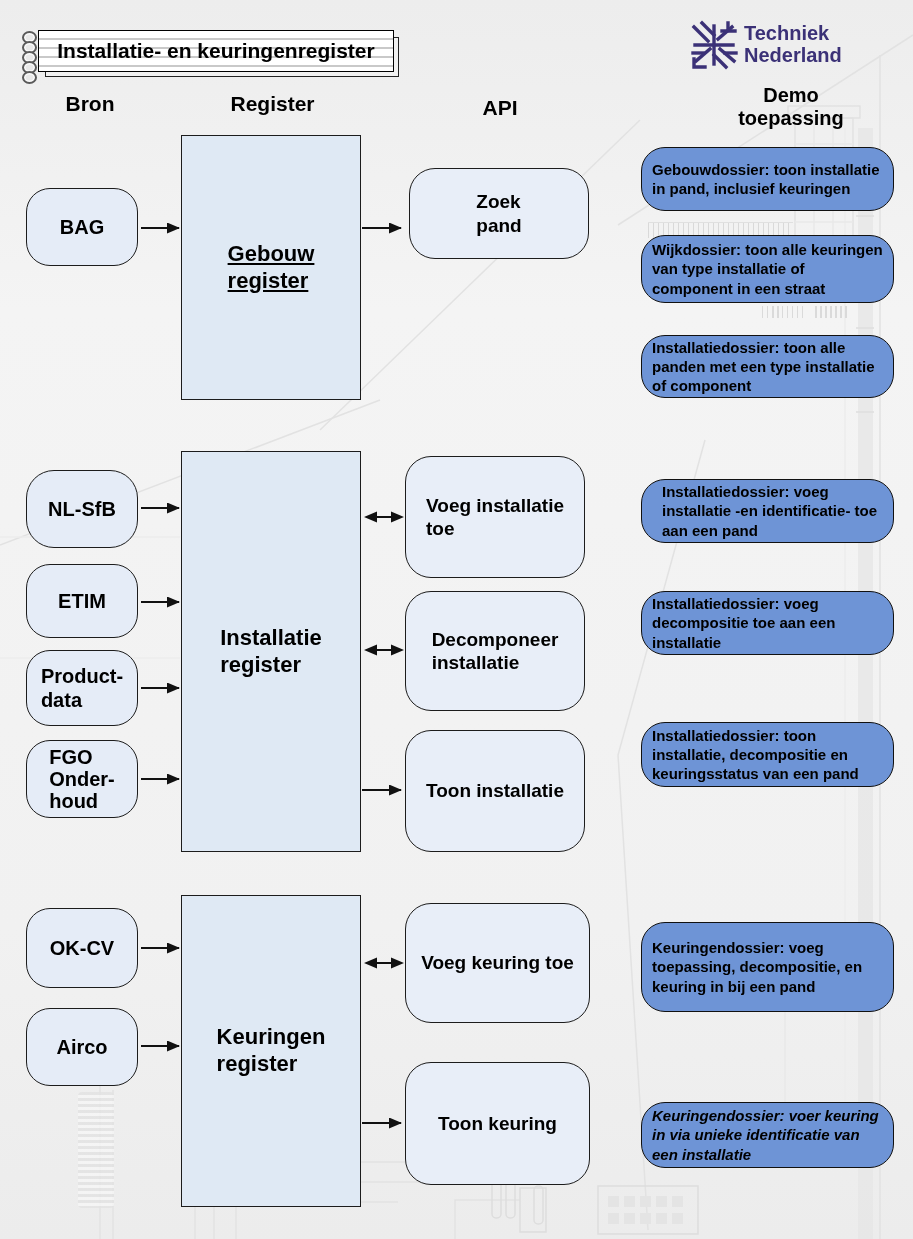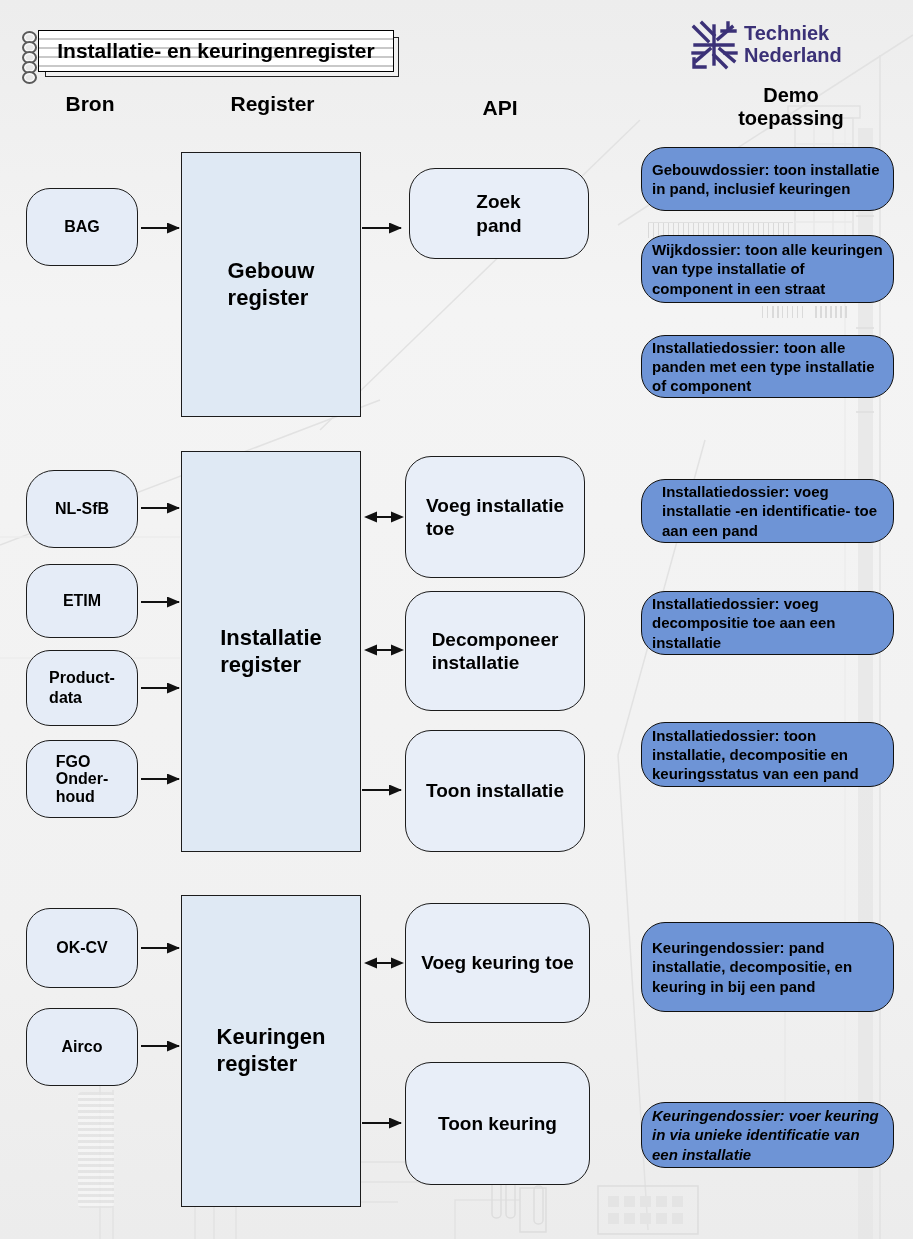--- a/index.html
+++ b/index.html
@@ -10,21 +10,21 @@
   }
   .wm { position:absolute; left:0; top:0; z-index:0; }
   .stripe { position:absolute; z-index:0; }
   svg.overlay { position:absolute; left:0; top:0; z-index:1; }
 
   .box {
     position:absolute; z-index:2; box-sizing:border-box;
     display:flex; align-items:center; justify-content:center;
     text-align:left; font-weight:bold; white-space:pre-line; line-height:1.22;
   }
-  .src  { background:#e5ecf7; border:1.4px solid #1c1c1c; border-radius:24px; font-size:16px; }
+  .src  { background:#e5ecf7; border:1.4px solid #1c1c1c; border-radius:24px; font-size:20px; }
   .reg  { background:#dfe9f4; border:1.4px solid #1c1c1c; font-size:22px; }
   .api  { background:#e8eef8; border:1.4px solid #1c1c1c; border-radius:26px; font-size:19px; }
   .demo { background:#6e94d6; border:1.5px solid #111111; border-radius:24px;
           font-size:15px; line-height:1.28; padding:4px 10px; white-space:normal; }
 
   .hdr { position:absolute; z-index:2; font-weight:bold; font-size:21px;
          text-align:center; white-space:pre-line; line-height:1.15; }
 
   .title-box {
     position:absolute; left:38px; top:30px; width:356px; height:42px; z-index:2;
@@ -188,21 +188,21 @@
   <div class="box src" style="left:26px; top:470px; width:112px; height:78px;border-radius:28px;">NL-SfB</div>
   <div class="box src" style="left:26px; top:564px; width:112px; height:74px;">ETIM</div>
   <div class="box src" style="left:26px; top:650px; width:112px; height:76px;">Product-
 data</div>
   <div class="box src" style="left:26px; top:740px; width:112px; height:78px; line-height:1.1;">FGO
 Onder-
 houd</div>
   <div class="box src" style="left:26px; top:908px; width:112px; height:80px;">OK-CV</div>
   <div class="box src" style="left:26px; top:1008px; width:112px; height:78px;">Airco</div>
 
-  <div class="box reg" style="left:181px; top:152px; width:180px; height:265px;">Gebouw
+  <div class="box reg" style="left:181px; top:135px; width:180px; height:265px;text-decoration:underline;">Gebouw
 register</div>
   <div class="box reg" style="left:181px; top:451px; width:180px; height:401px;">Installatie
 register</div>
   <div class="box reg" style="left:181px; top:895px; width:180px; height:312px;">Keuringen
 register</div>
 
   <div class="box api" style="left:409px; top:168px; width:180px; height:91px;">Zoek
 pand</div>
   <div class="box api" style="left:405px; top:456px; width:180px; height:122px;">Voeg installatie
 toe</div>
@@ -211,16 +211,16 @@
   <div class="box api" style="left:405px; top:730px; width:180px; height:122px;">Toon installatie</div>
   <div class="box api" style="left:405px; top:903px; width:185px; height:120px;">Voeg keuring toe</div>
   <div class="box api" style="left:405px; top:1062px; width:185px; height:123px;">Toon keuring</div>
 
   <div class="box demo" style="left:641px; top:147px; width:253px; height:64px;">Gebouwdossier: toon installatie in pand, inclusief keuringen</div>
   <div class="box demo" style="left:641px; top:235px; width:253px; height:68px;">Wijkdossier: toon alle keuringen van type installatie of component in een straat</div>
   <div class="box demo" style="left:641px; top:335px; width:253px; height:63px;">Installatiedossier: toon alle panden met een type installatie of component</div>
   <div class="box demo" style="left:641px; top:479px; width:253px; height:64px;padding-left:20px;">Installatiedossier: voeg installatie -en identificatie- toe aan een pand</div>
   <div class="box demo" style="left:641px; top:591px; width:253px; height:64px;">Installatiedossier: voeg decompositie toe aan een installatie</div>
   <div class="box demo" style="left:641px; top:722px; width:253px; height:65px;">Installatiedossier: toon installatie, decompositie en keuringsstatus van een pand</div>
-  <div class="box demo" style="left:641px; top:922px; width:253px; height:90px;">Keuringendossier: pand installatie, decompositie, en keuring in bij een pand</div>
+  <div class="box demo" style="left:641px; top:922px; width:253px; height:90px;">Keuringendossier: voeg toepassing, decompositie, en keuring in bij een pand</div>
   <div class="box demo" style="left:641px; top:1102px; width:253px; height:66px;font-style:italic;">Keuringendossier: voer keuring in via unieke identificatie van een installatie</div>
 
 </div>
 
 </body></html>

